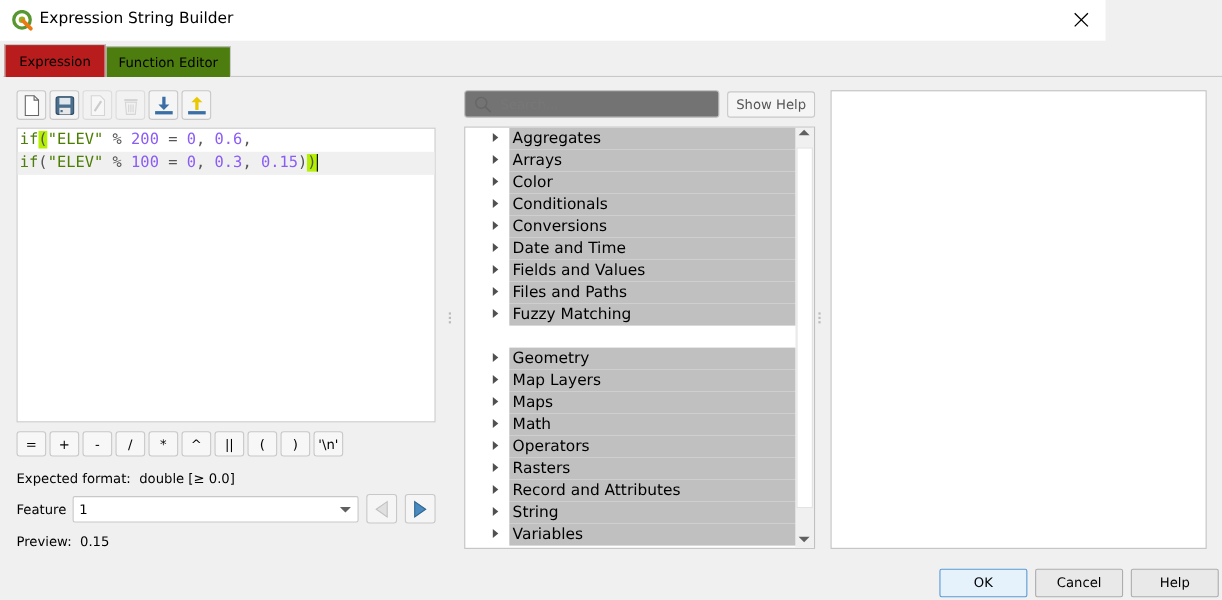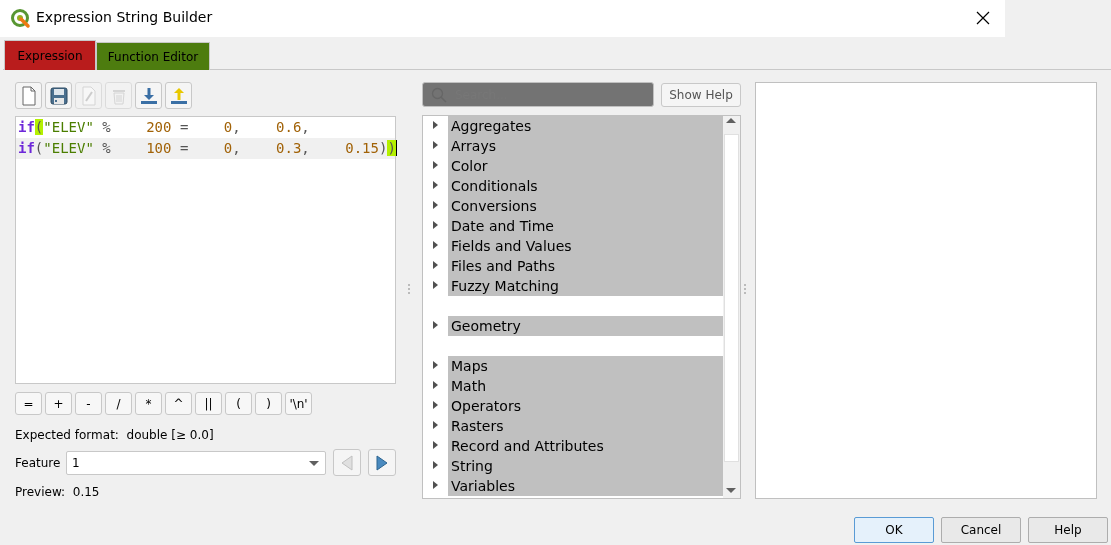--- a/index.html
+++ b/index.html
@@ -10,38 +10,38 @@
   .close-btn { position: absolute; right: 12px; top: 8px; width: 20px; height: 20px; cursor: pointer; }
   .tab-line { position: absolute; left: 3px; right: 0; top: 69px; height: 1px; background: #c8c8c8; }
   .tab { position: absolute; top: 42px; height: 28px; border: 1px solid #c8c8c8; border-bottom: none; display: flex; align-items: center; justify-content: center; font-size: 12px; cursor: pointer; }
   .tab.active { background: #b91c1c; top: 40px; height: 30px; z-index: 2; }
   .tab.inactive { background: #4d7c0f; }
   .toolbar { position: absolute; left: 15px; top: 82px; display: flex; gap: 3px; }
   .tb-btn { width: 27px; height: 27px; border: 1px solid #c8c8c8; border-radius: 3px; background: #f5f5f5; display: flex; align-items: center; justify-content: center; cursor: pointer; }
   .editor { position: absolute; left: 15px; top: 116px; width: 381px; height: 268px; background: #fff; border: 1px solid #c8c8c8; font-family: "DejaVu Sans Mono", "Liberation Mono", monospace; font-size: 14px; }
   .code-line { height: 21px; line-height: 21px; padding-left: 2px; white-space: pre; }
   .code-line.current { background: #f0f0f0; }
-  .kw { color: #6d28d9; font-weight: bold; }
+  .kw { color: #4d7c0f; font-weight: normal; }
   .str { color: #4b7e00; }
-  .num { color: #a16207; margin-left: 27px; }
+  .num { color: #8b5cf6; }
   .op { color: #555; }
   .brace-hl { background: #b4f000; }
   .ops { position: absolute; left: 15px; top: 392px; display: flex; gap: 3px; }
   .op-btn { width: 27px; height: 23px; border: 1px solid #c8c8c8; border-radius: 3px; background: #f7f7f7; display: flex; align-items: center; justify-content: center; font-size: 12px; cursor: pointer; }
   .label { position: absolute; font-size: 12px; color: #000; }
   .feature-combo { position: absolute; left: 66px; top: 451px; width: 260px; height: 24px; background: #fff; border: 1px solid #c8c8c8; border-radius: 2px; padding-left: 5px; line-height: 22px; font-size: 12px; cursor: pointer; }
   .combo-arrow { position: absolute; right: 6px; top: 9px; width: 0; height: 0; border-left: 5px solid transparent; border-right: 5px solid transparent; border-top: 5px solid #606060; }
   .nav-btn { position: absolute; top: 449px; width: 28px; height: 27px; border: 1px solid #c8c8c8; border-radius: 3px; background: #f5f5f5; display: flex; align-items: center; justify-content: center; cursor: pointer; }
   .search { position: absolute; left: 422px; top: 82px; width: 232px; height: 25px; background: #737373; border: 1px solid #c0c0c0; border-radius: 3px; }
   .search input { position: absolute; left: 32px; top: 3px; width: 190px; height: 18px; border: none; outline: none; font-family: "DejaVu Sans", sans-serif; font-size: 12px; background: transparent; }
   .search input::placeholder { color: #777; }
   .search-icon { position: absolute; left: 8px; top: 4px; }
   .show-help { position: absolute; left: 661px; top: 83px; width: 80px; height: 24px; border: 1px solid #c8c8c8; border-radius: 3px; background: #f5f5f5; font-size: 12px; color: #555; display: flex; align-items: center; justify-content: center; cursor: pointer; }
   .tree { position: absolute; left: 422px; top: 115px; width: 319px; height: 384px; background: #fff; border: 1px solid #c0c0c0; overflow: hidden; }
-  .tree-item { position: absolute; left: 0; height: 20px; width: 269px; cursor: pointer; }
+  .tree-item { position: absolute; left: 15px; height: 20px; width: 269px; cursor: pointer; }
   .tree-arrow { position: absolute; left: 10px; top: 5px; width: 0; height: 0; border-top: 4px solid transparent; border-bottom: 4px solid transparent; border-left: 5px solid #505050; }
   .tree-label { position: absolute; left: 25px; top: 0; height: 20px; width: 275px; background: #c0c0c0; padding-left: 3px; line-height: 20px; font-size: 14px; color: #000; }
   .scrollbar { position: absolute; right: 0; top: 0; width: 17px; height: 382px; background: #f0f0f0; }
   .sb-up { position: absolute; top: 2px; left: 3px; width: 0; height: 0; border-left: 5px solid transparent; border-right: 5px solid transparent; border-bottom: 5px solid #606060; }
   .sb-down { position: absolute; bottom: 5px; left: 3px; width: 0; height: 0; border-left: 5px solid transparent; border-right: 5px solid transparent; border-top: 5px solid #606060; }
   .sb-thumb { position: absolute; left: 1px; top: 18px; width: 15px; height: 328px; background: #ffffff; border: 1px solid #e0e0e0; }
   .help-panel { position: absolute; left: 755px; top: 82px; width: 342px; height: 417px; background: #fff; border: 1px solid #c0c0c0; }
   .splitter { position: absolute; width: 3px; height: 14px; }
   .splitter span { display: block; width: 2px; height: 2px; background: #bbb; margin-bottom: 2px; }
   .dlg-btn { position: absolute; top: 517px; width: 80px; height: 26px; border: 1px solid #adadad; border-radius: 2px; background: #e9e9e9; font-size: 12px; display: flex; align-items: center; justify-content: center; cursor: pointer; }
@@ -212,20 +212,24 @@
       <span class="tree-label">Files and Paths</span>
     </div>
   <div class="tree-item" style="top:160px">
       <span class="tree-arrow"></span>
       <span class="tree-label">Fuzzy Matching</span>
     </div>
   <div class="tree-item" style="top:200px">
       <span class="tree-arrow"></span>
       <span class="tree-label">Geometry</span>
     </div>
+  <div class="tree-item" style="top:220px">
+      <span class="tree-arrow"></span>
+      <span class="tree-label">Map Layers</span>
+    </div>
   <div class="tree-item" style="top:240px">
       <span class="tree-arrow"></span>
       <span class="tree-label">Maps</span>
     </div>
   <div class="tree-item" style="top:260px">
       <span class="tree-arrow"></span>
       <span class="tree-label">Math</span>
     </div>
   <div class="tree-item" style="top:280px">
       <span class="tree-arrow"></span>

